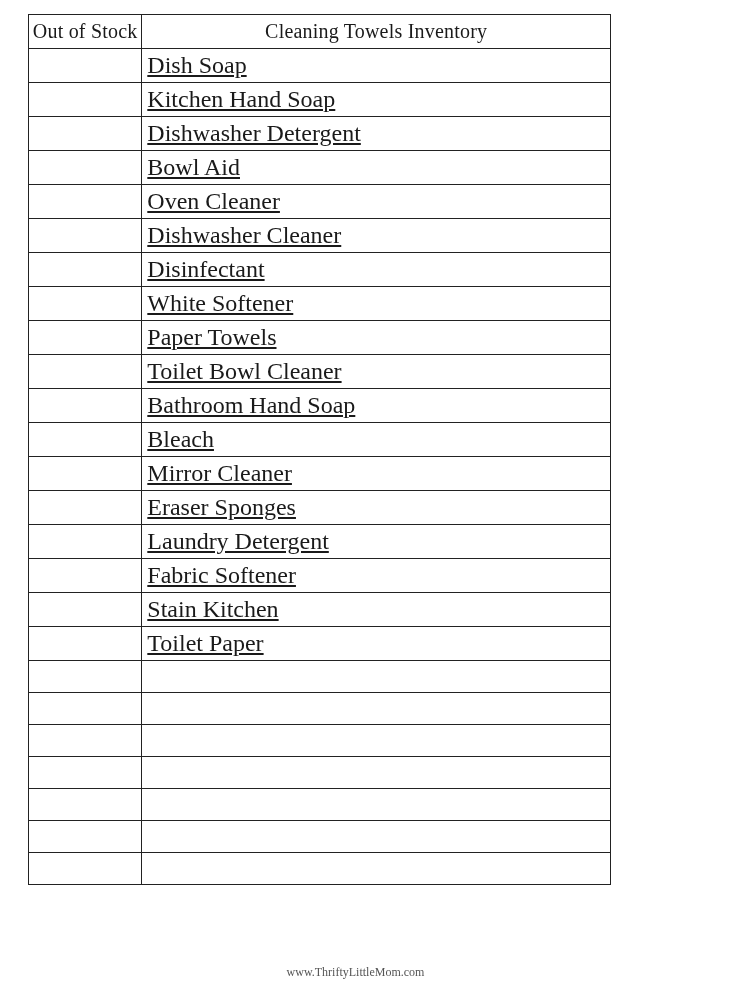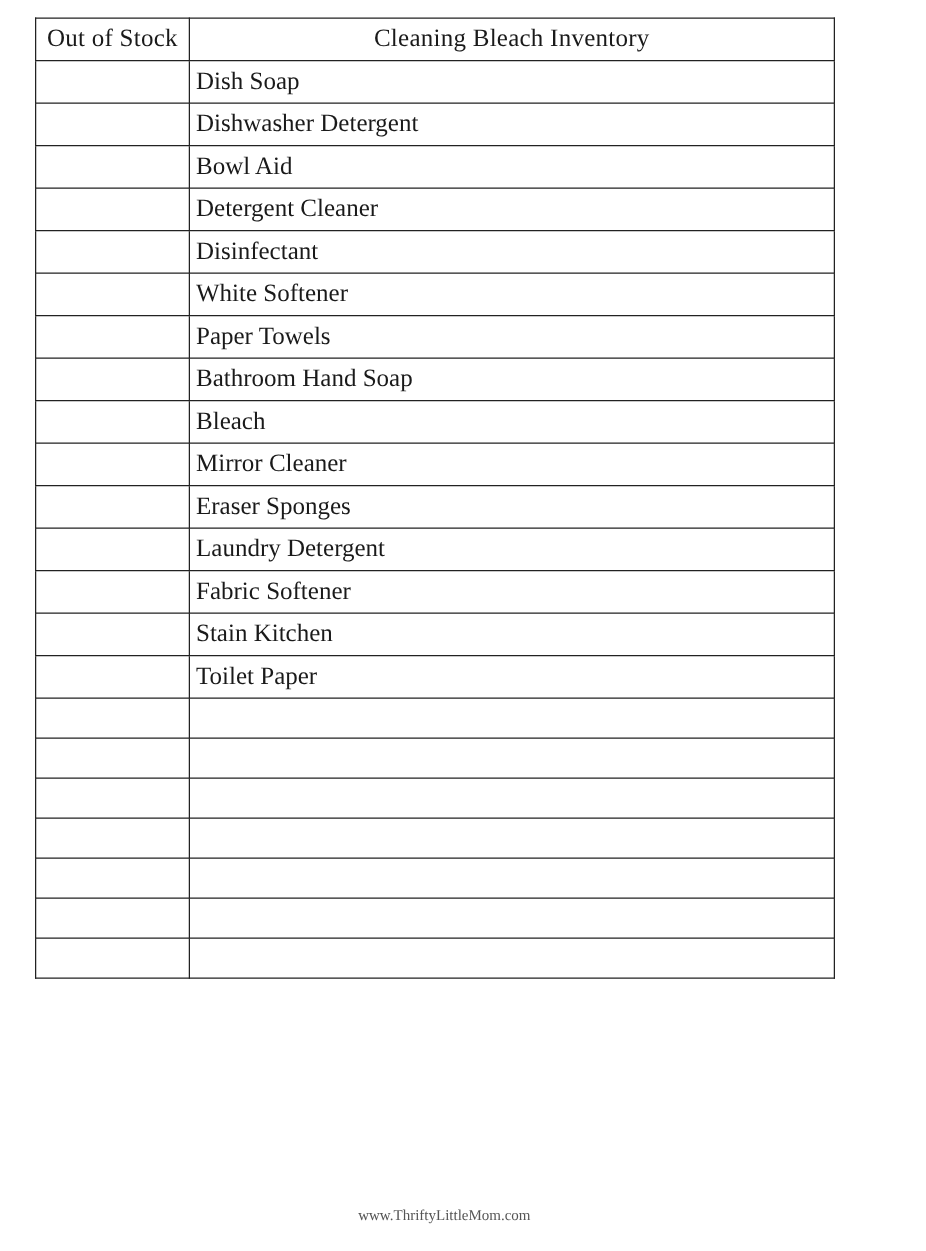--- a/index.html
+++ b/index.html
@@ -1,84 +1,96 @@
 <!DOCTYPE html>
 <html><head>
   <meta charset="utf-8">
   <style>
     html, body { margin: 0; padding: 0; background: #ffffff; }
     body { width: 741px; height: 1001px; position: relative; overflow: hidden; }
     .sheet {
       position: absolute; left: 28px; top: 14px;
-      width: 640px;
+      width: 583px;
       border-collapse: collapse;
       font-family: "Liberation Serif", "DejaVu Serif", serif;
       color: #1a1a1a;
     }
     .sheet td, .sheet th {
       border: 1.5px solid #222;
       padding: 0;
       font-weight: normal;
     }
     .sheet col.c1 { width: 133px; }
     .sheet col.c2 { width: 572px; }
     .hdr th { height: 33px; font-size: 20px; text-align: center; letter-spacing: 0.2px; }
     .hdr th.left { text-align: center; }
-    .item td { height: 33px; font-size: 20px; }
+    .item td { height: 33px; font-size: 24px; text-decoration: underline; }
     .item td.name { padding-left: 5px; }
     .blank td { height: 31px; }
     .footer {
       position: absolute; left: 0; top: 965px; width: 711px;
       text-align: center;
       font-family: "Liberation Serif", "DejaVu Serif", serif;
       font-size: 12px; color: #555;
     }
   </style>
 </head>
 <body>
 
 <table class="sheet">
   <colgroup>
       <col class="c1">
       <col class="c2">
     </colgroup>
   <thead>
     <tr class="hdr">
       <th class="left">Out of Stock</th>
-      <th>Cleaning Bleach Inventory</th>
+      <th>Cleaning Towels Inventory</th>
     </tr>
   </thead>
   <tbody id="rows">
       <tr class="item">
         <td></td>
         <td class="name">Dish Soap</td>
+      </tr>
+      <tr class="item">
+        <td></td>
+        <td class="name">Kitchen Hand Soap</td>
       </tr>
       <tr class="item">
         <td></td>
         <td class="name">Dishwasher Detergent</td>
       </tr>
       <tr class="item">
         <td></td>
         <td class="name">Bowl Aid</td>
       </tr>
       <tr class="item">
         <td></td>
-        <td class="name">Detergent Cleaner</td>
+        <td class="name">Oven Cleaner</td>
+      </tr>
+      <tr class="item">
+        <td></td>
+        <td class="name">Dishwasher Cleaner</td>
       </tr>
       <tr class="item">
         <td></td>
         <td class="name">Disinfectant</td>
       </tr>
       <tr class="item">
         <td></td>
         <td class="name">White Softener</td>
       </tr>
       <tr class="item">
         <td></td>
         <td class="name">Paper Towels</td>
+      </tr>
+      <tr class="item">
+        <td></td>
+        <td class="name">Toilet Bowl Cleaner</td>
       </tr>
       <tr class="item">
         <td></td>
         <td class="name">Bathroom Hand Soap</td>
       </tr>
       <tr class="item">
         <td></td>
         <td class="name">Bleach</td>
       </tr>
       <tr class="item">

